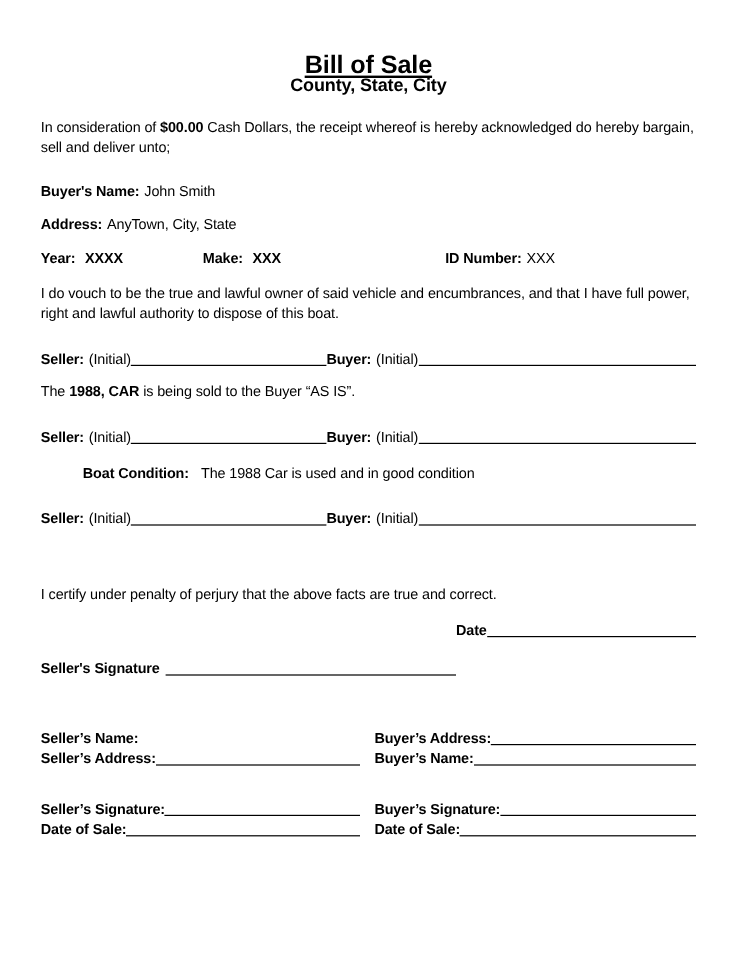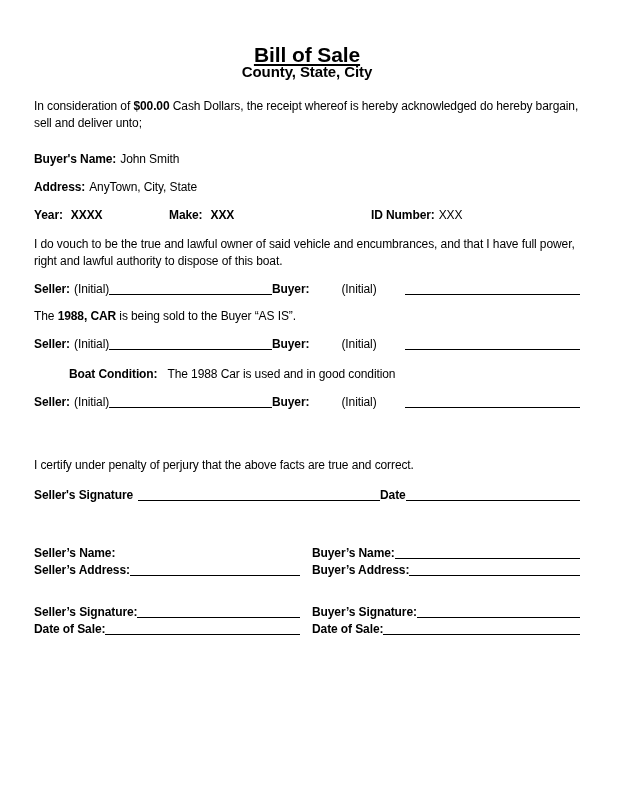--- a/index.html
+++ b/index.html
@@ -30,32 +30,32 @@
 
   .r-buyer   { margin-top:19px; }
   .r-address { margin-top:11px; }
   .r-vehicle { margin-top:11px; }
   .vouch     { margin-top:12px; }
   .veh-year  { width:135px; display:flex; }
   .veh-make  { width:202px; display:flex; }
   .veh-id    { flex:1; display:flex; }
   .veh-val   { margin-left:8px; font-weight:bold; }
 
-  .init-row  { margin-top:11px; display:flex; line-height:17px;text-align:right; }
+  .init-row  { margin-top:21px; display:flex; line-height:17px;text-align:right; }
   .init-left { width:238px; display:flex; }
-  .init-right{ flex:1; display:flex;gap:28px; }
+  .init-right{ flex:1; display:flex; }
   .paren     { margin-left:4px; }
   .line { flex:1; border-bottom:1.5px solid #000; height:14px; }
 
   .r-asis { margin-top:10px; }
   .r-boat { margin-top:13px;padding-left:35px; }
   .r-certify { margin-top:46px; }
 
   .sig-row  { margin-top:13px; display:flex; line-height:17px; font-weight:bold; }
-  .sig-left { width:346px; display:flex; }
+  .sig-left { width:346px; display:flex;margin-top:32px; }
   .sig-left .line { margin-left:5px; }
 
   .bottom { margin-top:41px; display:flex; font-weight:bold; }
   .col-left  { width:266px; margin-right:12px; }
   .col-right { flex:1; }
   .b-row { display:flex; line-height:17px; height:17px; }
   .b-gap { height:25px; }
 </style>
 </head>
 <body>
@@ -165,25 +165,25 @@
         <span>Seller’s Signature:</span>
         <span class="line"></span>
       </div>
       <div class="b-row">
         <span>Date of Sale:</span>
         <span class="line"></span>
       </div>
     </div>
     <div class="col-right">
       <div class="b-row">
-        <span>Buyer’s Name:</span>
+        <span>Buyer’s Address:</span>
         <span class="line"></span>
       </div>
       <div class="b-row">
-        <span>Buyer’s Address:</span>
+        <span>Buyer’s Name:</span>
         <span class="line"></span>
       </div>
       <div class="b-gap"></div>
       <div class="b-row">
         <span>Buyer’s Signature:</span>
         <span class="line"></span>
       </div>
       <div class="b-row">
         <span>Date of Sale:</span>
         <span class="line"></span>

